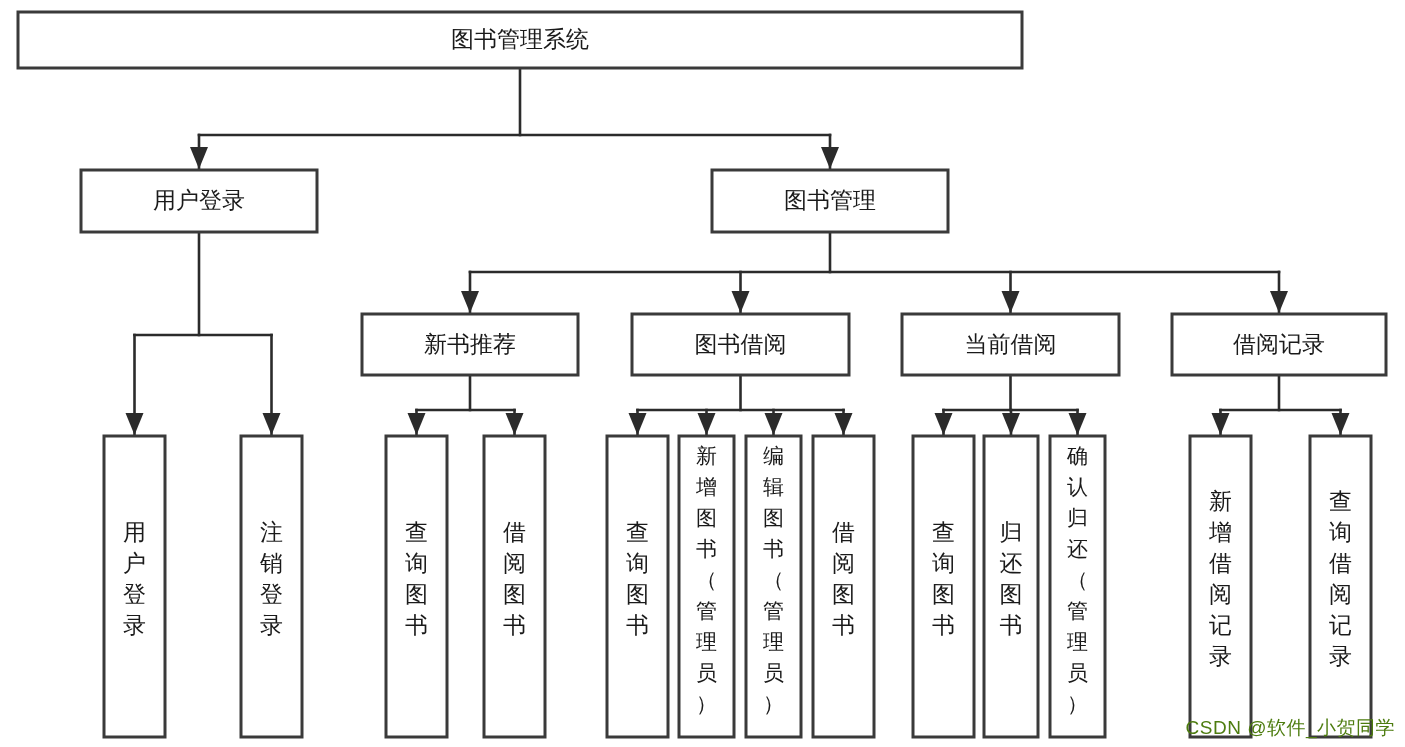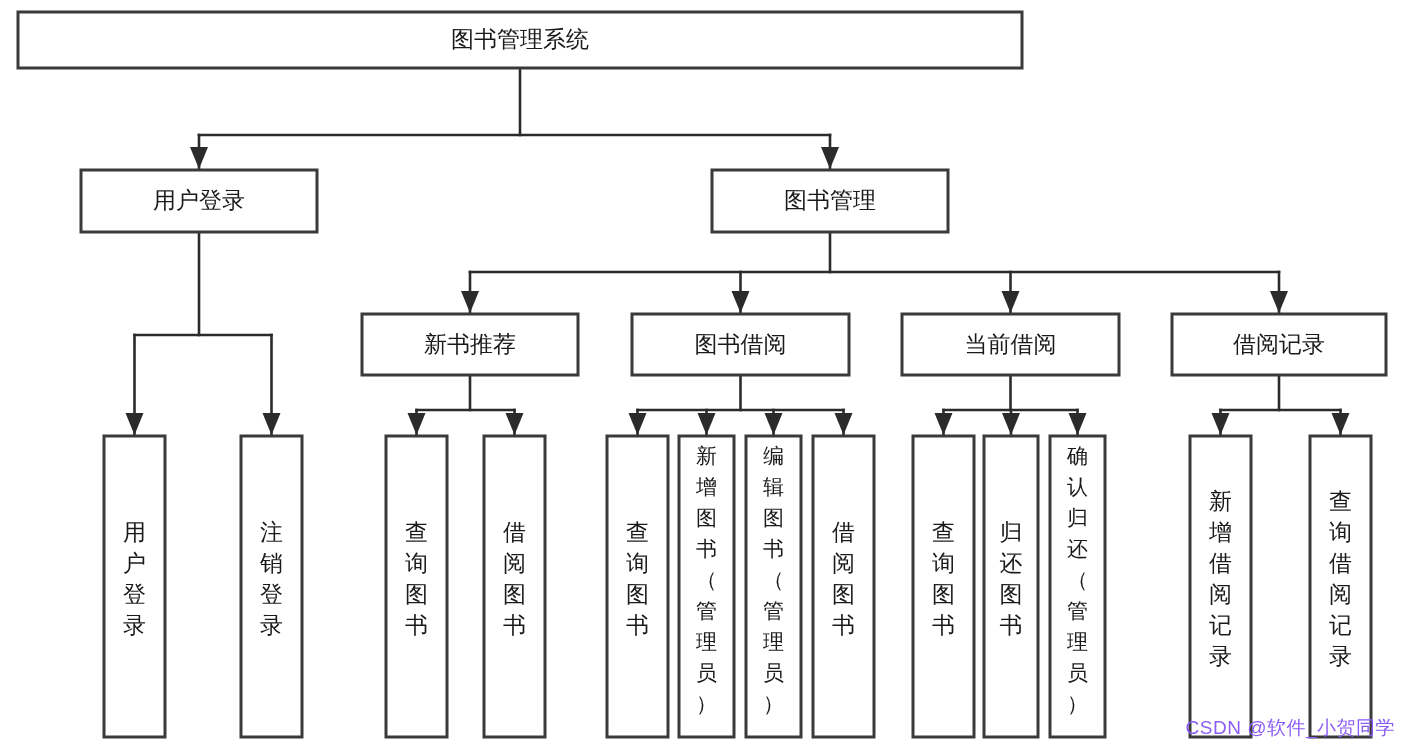--- a/index.html
+++ b/index.html
@@ -52,21 +52,21 @@
   .arrow-head {
     fill: #2b2b2b;
     stroke: none;
   }
   .watermark {
     position: absolute;
     right: 10px;
     bottom: 6px;
     font-family: "Liberation Sans", "DejaVu Sans", sans-serif;
     font-size: 19px;
-    color: #8b5cf6;
+    color: #4d7c0f;
     letter-spacing: 0.5px;
     white-space: nowrap;
     pointer-events: none;
   }
 </style>
 </head>
 <body>
 
 <svg id="diagram" viewBox="0 0 1405 747">
   <g id="edges-layer">

